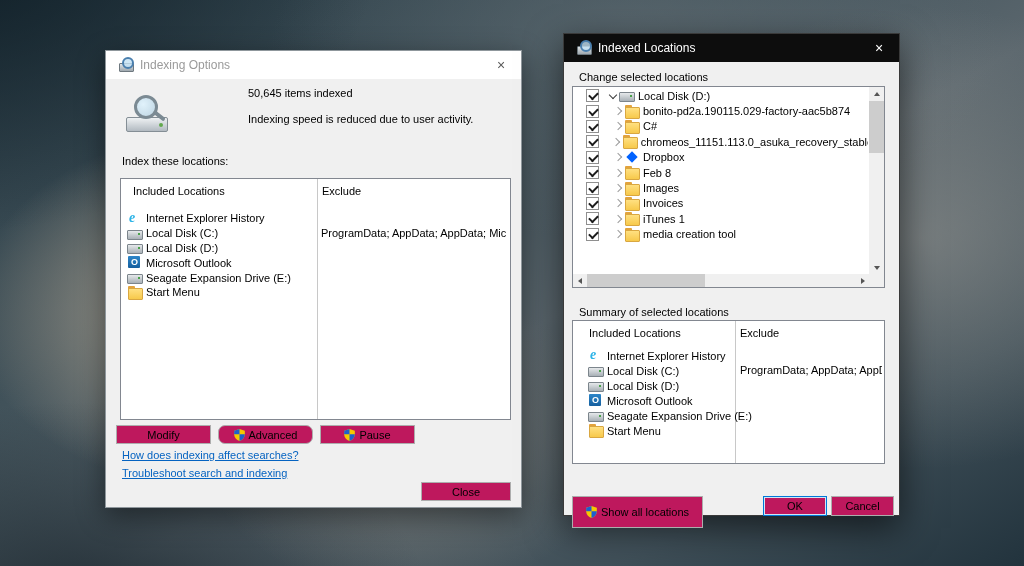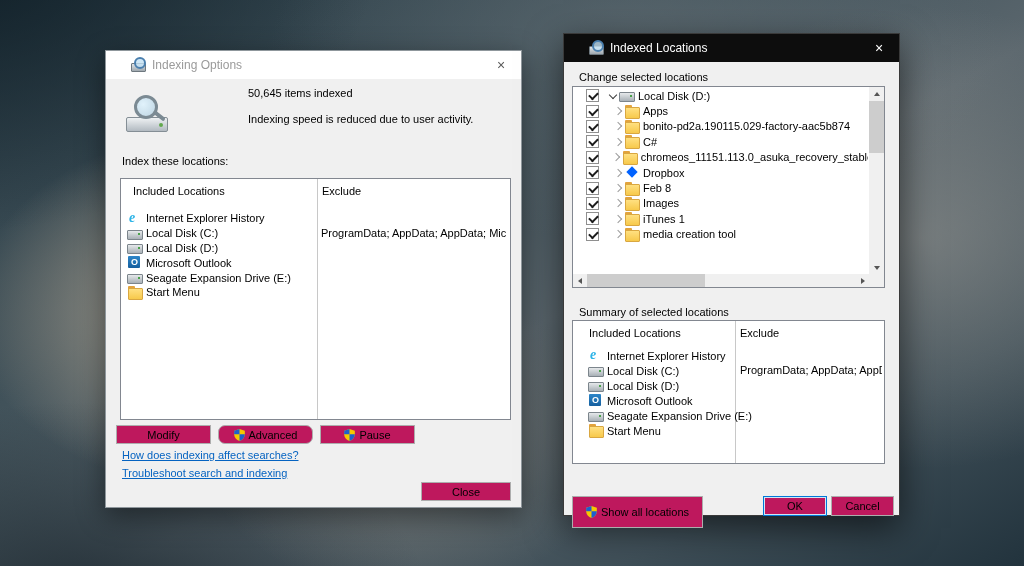--- a/index.html
+++ b/index.html
@@ -14,21 +14,21 @@
       radial-gradient(520px 280px at 62% 8%, rgba(112,122,128,.5), rgba(112,122,128,0) 70%),
       radial-gradient(620px 420px at -6% -12%, rgba(12,26,34,.92), rgba(12,26,34,0) 72%),
       radial-gradient(500px 300px at 8% 108%, rgba(18,30,38,.8), rgba(18,30,38,0) 70%),
       linear-gradient(150deg,#2a3d47 0%,#41525a 35%,#5a666d 55%,#3f4f58 80%,#22333d 100%);
   }
 
   .dialog{position:absolute; background:#f0f0f0;}
   .dlg-left{left:105px; top:50px; width:417px; height:458px; border:1px solid #8f979c; box-shadow:0 8px 26px rgba(0,0,0,.45); z-index:1;}
   .dlg-right{left:563px; top:33px; width:337px; height:483px; border:1px solid #3a3a3a; box-shadow:0 12px 34px rgba(0,0,0,.6); z-index:2;}
 
-  .titlebar{height:28px; display:flex; align-items:center; padding-left:24px; position:relative;}
+  .titlebar{height:28px; display:flex; align-items:center; padding-left:12px; position:relative;}
   .dlg-left .titlebar{background:#ffffff;}
   .dlg-right .titlebar{background:#0d0d0d;}
   .title{font-size:12px; margin-left:6px; white-space:nowrap;}
   .dlg-left .title{color:#9a9a9a;}
   .dlg-right .title{color:#ffffff;}
   .close-btn{position:absolute; right:0; top:0; width:40px; height:28px; display:flex; align-items:center; justify-content:center; font-size:14px;}
   .dlg-left .close-btn{color:#5a5a5a;}
   .dlg-right .close-btn{color:#ffffff;}
 
   .dbody{position:relative; height:calc(100% - 28px);}
@@ -238,27 +238,20 @@
       <div class="tree-rows">
 
           <div class="trow">
             <span class="cb"></span>
             <span class="tindent" style="width: 8px;"></span>
             <span class="chev expanded"></span>
             <span class="licon icon-drive"></span>
             <span class="ltext">Local Disk (D:)</span>
           </div>
 
-          <div class="trow">
-            <span class="cb"></span>
-            <span class="tindent" style="width: 13px;"></span>
-            <span class="chev collapsed"></span>
-            <span class="licon icon-folder"></span>
-            <span class="ltext">Apps</span>
-          </div>
 
           <div class="trow">
             <span class="cb"></span>
             <span class="tindent" style="width: 13px;"></span>
             <span class="chev collapsed"></span>
             <span class="licon icon-folder"></span>
             <span class="ltext">bonito-pd2a.190115.029-factory-aac5b874</span>
           </div>
 
           <div class="trow">
@@ -295,20 +288,27 @@
           </div>
 
           <div class="trow">
             <span class="cb"></span>
             <span class="tindent" style="width: 13px;"></span>
             <span class="chev collapsed"></span>
             <span class="licon icon-folder"></span>
             <span class="ltext">Images</span>
           </div>
 
+          <div class="trow">
+            <span class="cb"></span>
+            <span class="tindent" style="width: 13px;"></span>
+            <span class="chev collapsed"></span>
+            <span class="licon icon-folder"></span>
+            <span class="ltext">Invoices</span>
+          </div>
 
           <div class="trow">
             <span class="cb"></span>
             <span class="tindent" style="width: 13px;"></span>
             <span class="chev collapsed"></span>
             <span class="licon icon-folder"></span>
             <span class="ltext">iTunes 1</span>
           </div>
 
           <div class="trow">

